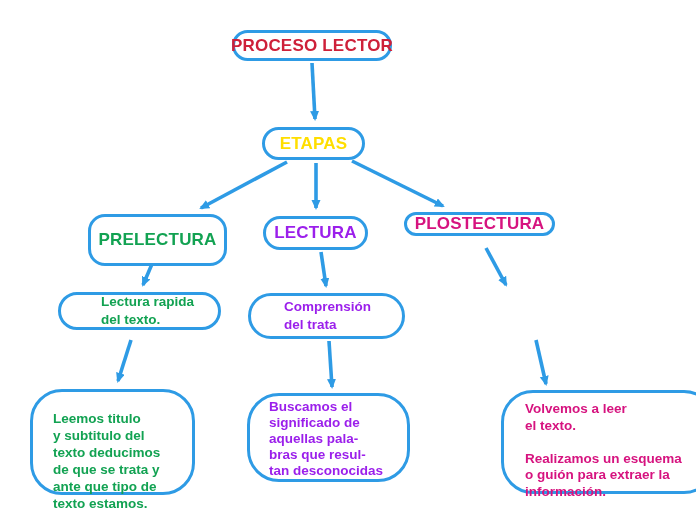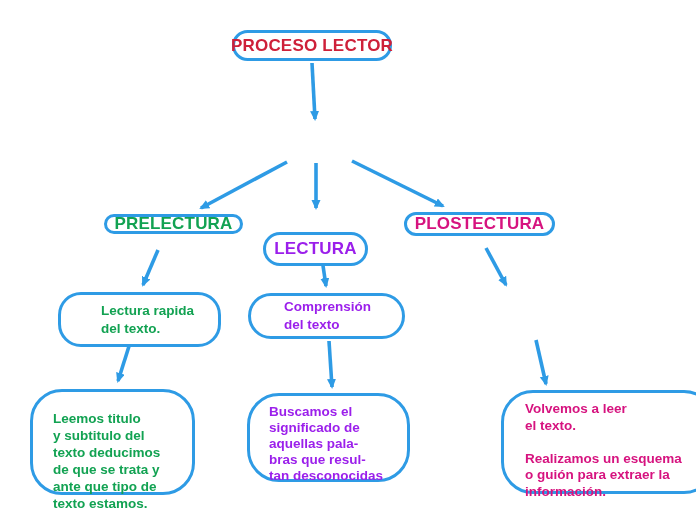--- a/index.html
+++ b/index.html
@@ -21,28 +21,28 @@
   .text{font-size:13.5px;white-space:pre-line;line-height:18px;}
   .big .text{line-height:17px;}
   .red{color:#CE2039;}
   .yellow{color:#FFDE00;}
   .green{color:#12A252;}
   .purple{color:#9B1FEB;}
   .magenta{color:#D6137F;}
 
   #n-root{left:232px;top:30px;width:160px;height:31px;}
   #n-etapas{left:262px;top:127px;width:103px;height:33px;}
-  #n-prelectura{left:104px;top:214px;width:139px;height:20px;}
-  #n-lectura{left:263px;top:232px;width:105px;height:34px;}
+  #n-prelectura{left:88px;top:214px;width:139px;height:52px;}
+  #n-lectura{left:263px;top:216px;width:105px;height:34px;}
   #n-plostectura{left:404px;top:212px;width:151px;height:24px;}
-  #n-prelectura-step{left:58px;top:292px;width:163px;height:55px;padding-left:40px;}
+  #n-prelectura-step{left:58px;top:292px;width:163px;height:38px;padding-left:40px;}
   #n-lectura-step{left:248px;top:293px;width:157px;height:46px;padding-left:33px;}
   #n-plostectura-step{left:410px;top:291px;width:225px;height:47px;padding-left:30px;}
   #n-prelectura-detail{left:30px;top:389px;width:165px;height:106px;padding:18px 6px 0 20px;}
-  #n-lectura-detail{left:247px;top:393px;width:163px;height:89px;padding:8px 4px 0 19px;}
+  #n-lectura-detail{left:247px;top:393px;width:163px;height:89px;padding:8px 4px 0 19px;align-items:flex-end;}
   #n-lectura-detail .text{line-height:16px;}
   #n-plostectura-detail{left:457px;top:390px;width:215px;height:104px;padding:8px 6px 0 21px;margin-left:44px;}
   #n-plostectura-detail .text{line-height:16.5px;}
 </style>
 </head>
 <body>
 
 <div class="canvas">
 
   <svg class="connectors" width="696" height="520" viewBox="0 0 696 520">
@@ -62,41 +62,44 @@
       <line x1="131" y1="340" x2="118" y2="381" marker-end="url(#ah)"></line>
       <line x1="329" y1="341" x2="332" y2="387" marker-end="url(#ah)"></line>
       <line x1="536" y1="340" x2="546" y2="384" marker-end="url(#ah)"></line>
     </g>
   </svg>
 
   <div class="node pill" id="n-root">
     <span class="label red">PROCESO LECTOR</span>
   </div>
 
+  <div class="node pill" id="n-etapas">
+    <span class="label yellow">ETAPAS</span>
+  </div>
 
   <div class="node pill" id="n-prelectura">
     <span class="label green">PRELECTURA</span>
   </div>
 
   <div class="node pill" id="n-lectura">
     <span class="label purple">LECTURA</span>
   </div>
 
   <div class="node pill" id="n-plostectura">
     <span class="label magenta">PLOSTECTURA</span>
   </div>
 
   <div class="node mid" id="n-prelectura-step">
     <span class="text green">Lectura rapida
 del texto.</span>
   </div>
 
   <div class="node mid" id="n-lectura-step">
     <span class="text purple">Comprensión
-del texto</span>
+del trata</span>
   </div>
 
 
   <div class="node big" id="n-prelectura-detail">
     <span class="text green">Leemos titulo
 y subtitulo del
 texto deducimos
 de que se trata y
 ante que tipo de
 texto estamos.</span>

